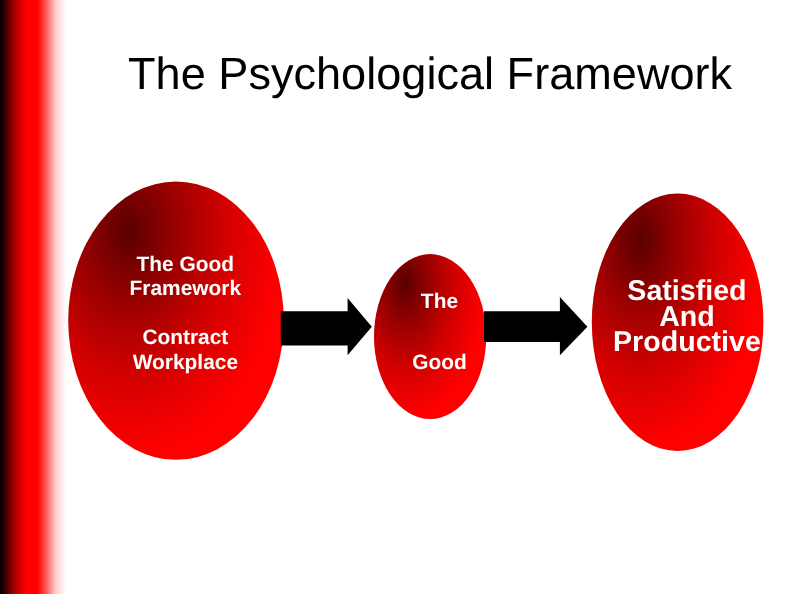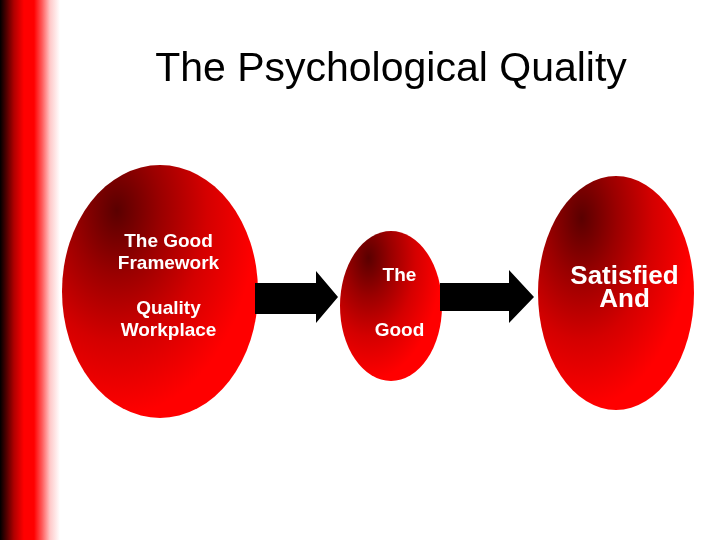--- a/index.html
+++ b/index.html
@@ -45,40 +45,41 @@
     #ellipse-right .line { font-size: 26px; line-height: 23px; }
 
     .arrow { position: absolute; }
   </style>
 </head>
 <body>
 
 <div class="side-bar"></div>
 
 <div class="title">
-  <span>The Psychological Quality</span>
+  <span>The Psychological Framework</span>
 </div>
 
 <div class="ellipse" id="ellipse-left">
   <span class="line">The Good</span>
   <span class="line">Framework</span>
   <span class="spacer"></span>
-  <span class="line">Quality</span>
+  <span class="line">Contract</span>
   <span class="line">Workplace</span>
 </div>
 
 <svg class="arrow" style="left:255px; top:270px;" width="84" height="54" viewBox="0 0 84 54">
   <polygon points="0,13 61,13 61,1 83,27 61,53 61,44 0,44" fill="#000000"></polygon>
 </svg>
 
 <div class="ellipse" id="ellipse-middle">
   <span class="line">The</span>
   <span class="line">Good</span>
 </div>
 
 <svg class="arrow" style="left:440px; top:270px;" width="95" height="54" viewBox="0 0 95 54">
   <polygon points="0,13 69,13 69,0 94,27 69,53 69,41 0,41" fill="#000000"></polygon>
 </svg>
 
 <div class="ellipse" id="ellipse-right">
   <span class="line">Satisfied</span>
   <span class="line">And</span>
+  <span class="line">Productive</span>
 </div>
 
 </body></html>

